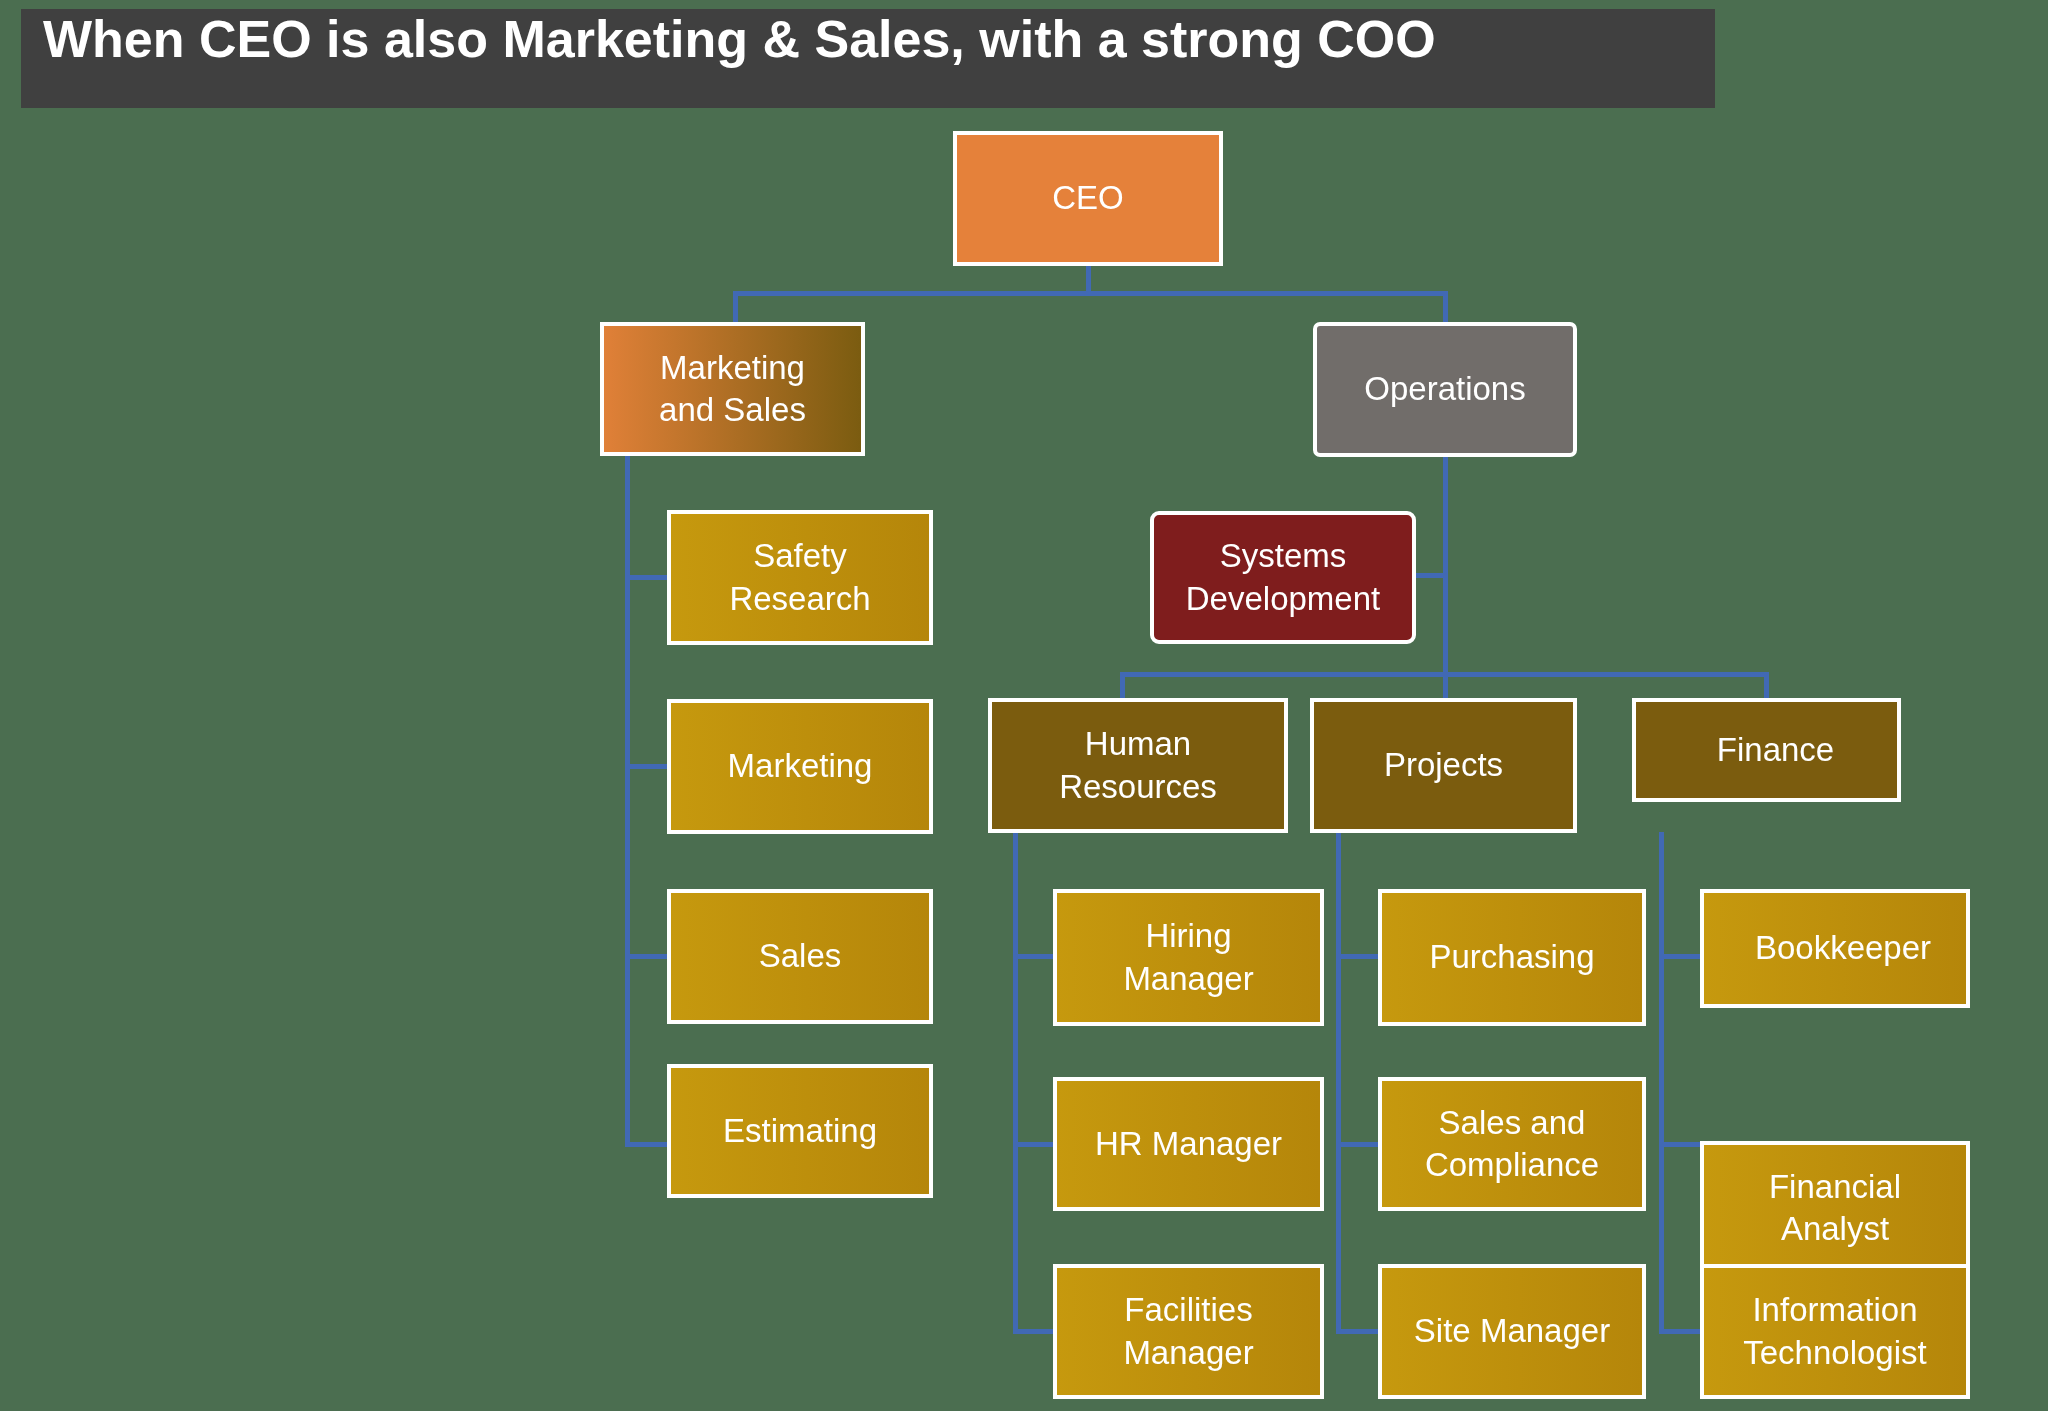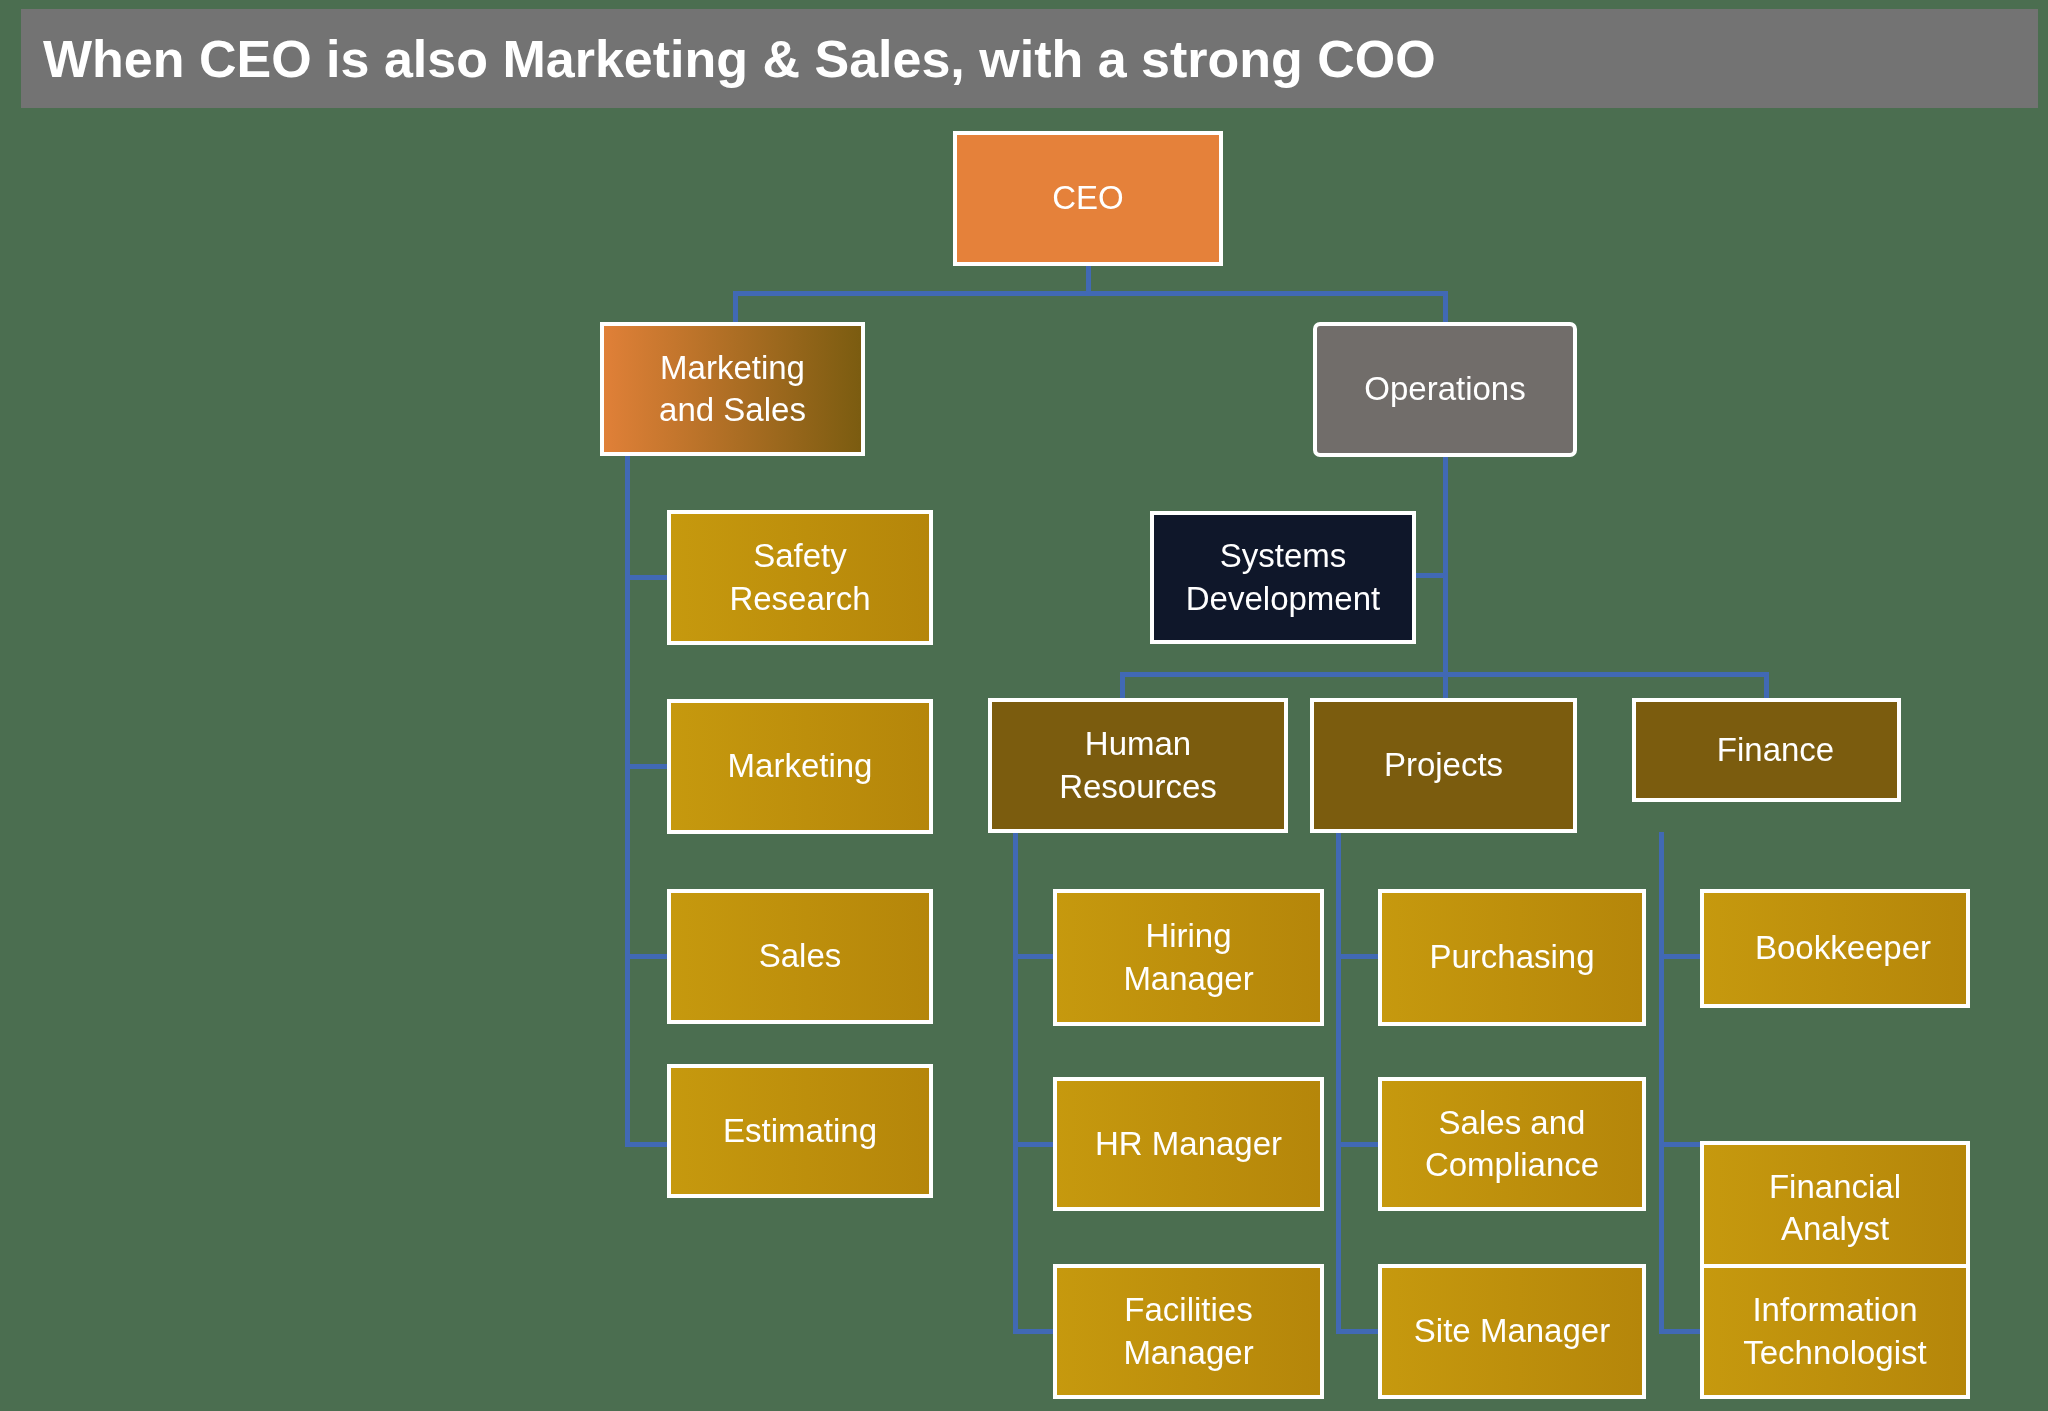--- a/index.html
+++ b/index.html
@@ -3,41 +3,41 @@
 <meta charset="utf-8">
 <style>
   html,body{margin:0;padding:0;}
   body{
     width:2048px;height:1411px;
     background:#4B6E50;
     font-family:"Liberation Sans", sans-serif;
     position:relative;overflow:hidden;
   }
   .banner{
-    position:absolute;left:21px;top:9px;width:2017px;height:99px;
-    background:#737373;
-    display:flex;align-items:center;
+    position:absolute;left:21px;top:9px;width:1694px;height:99px;
+    background:#404040;
+    display:flex;
   }
   .banner .title{
     color:#FFFFFF;font-size:52px;font-weight:bold;
     padding-left:22px;letter-spacing:0px;white-space:nowrap;
   }
   .box{
     position:absolute;box-sizing:border-box;
     border:4px solid #FFFFFF;
     color:#FFFFFF;
     display:flex;align-items:center;justify-content:center;
     text-align:center;
     font-size:33px;line-height:1.28;
     padding:0 30px;
   }
   .ceo{background:#E5813A;}
   .grad{background:linear-gradient(to right,#E08038,#7B5C10);}
   .gray{background:#716D6A;border-radius:7px;}
-  .lightgray{background:#0f172a;}
+  .lightgray{background:#7f1d1d;border-radius:9px;}
   .olive{background:#7B5C0E;}
   .gold{background:linear-gradient(to right,#C6990E,#B5860A);}
   .conn{position:absolute;background:#4169B4;}
 </style>
 </head>
 <body>
 
 <div class="banner">
   <div class="title">When CEO is also Marketing &amp; Sales, with a strong COO</div>
 </div>

